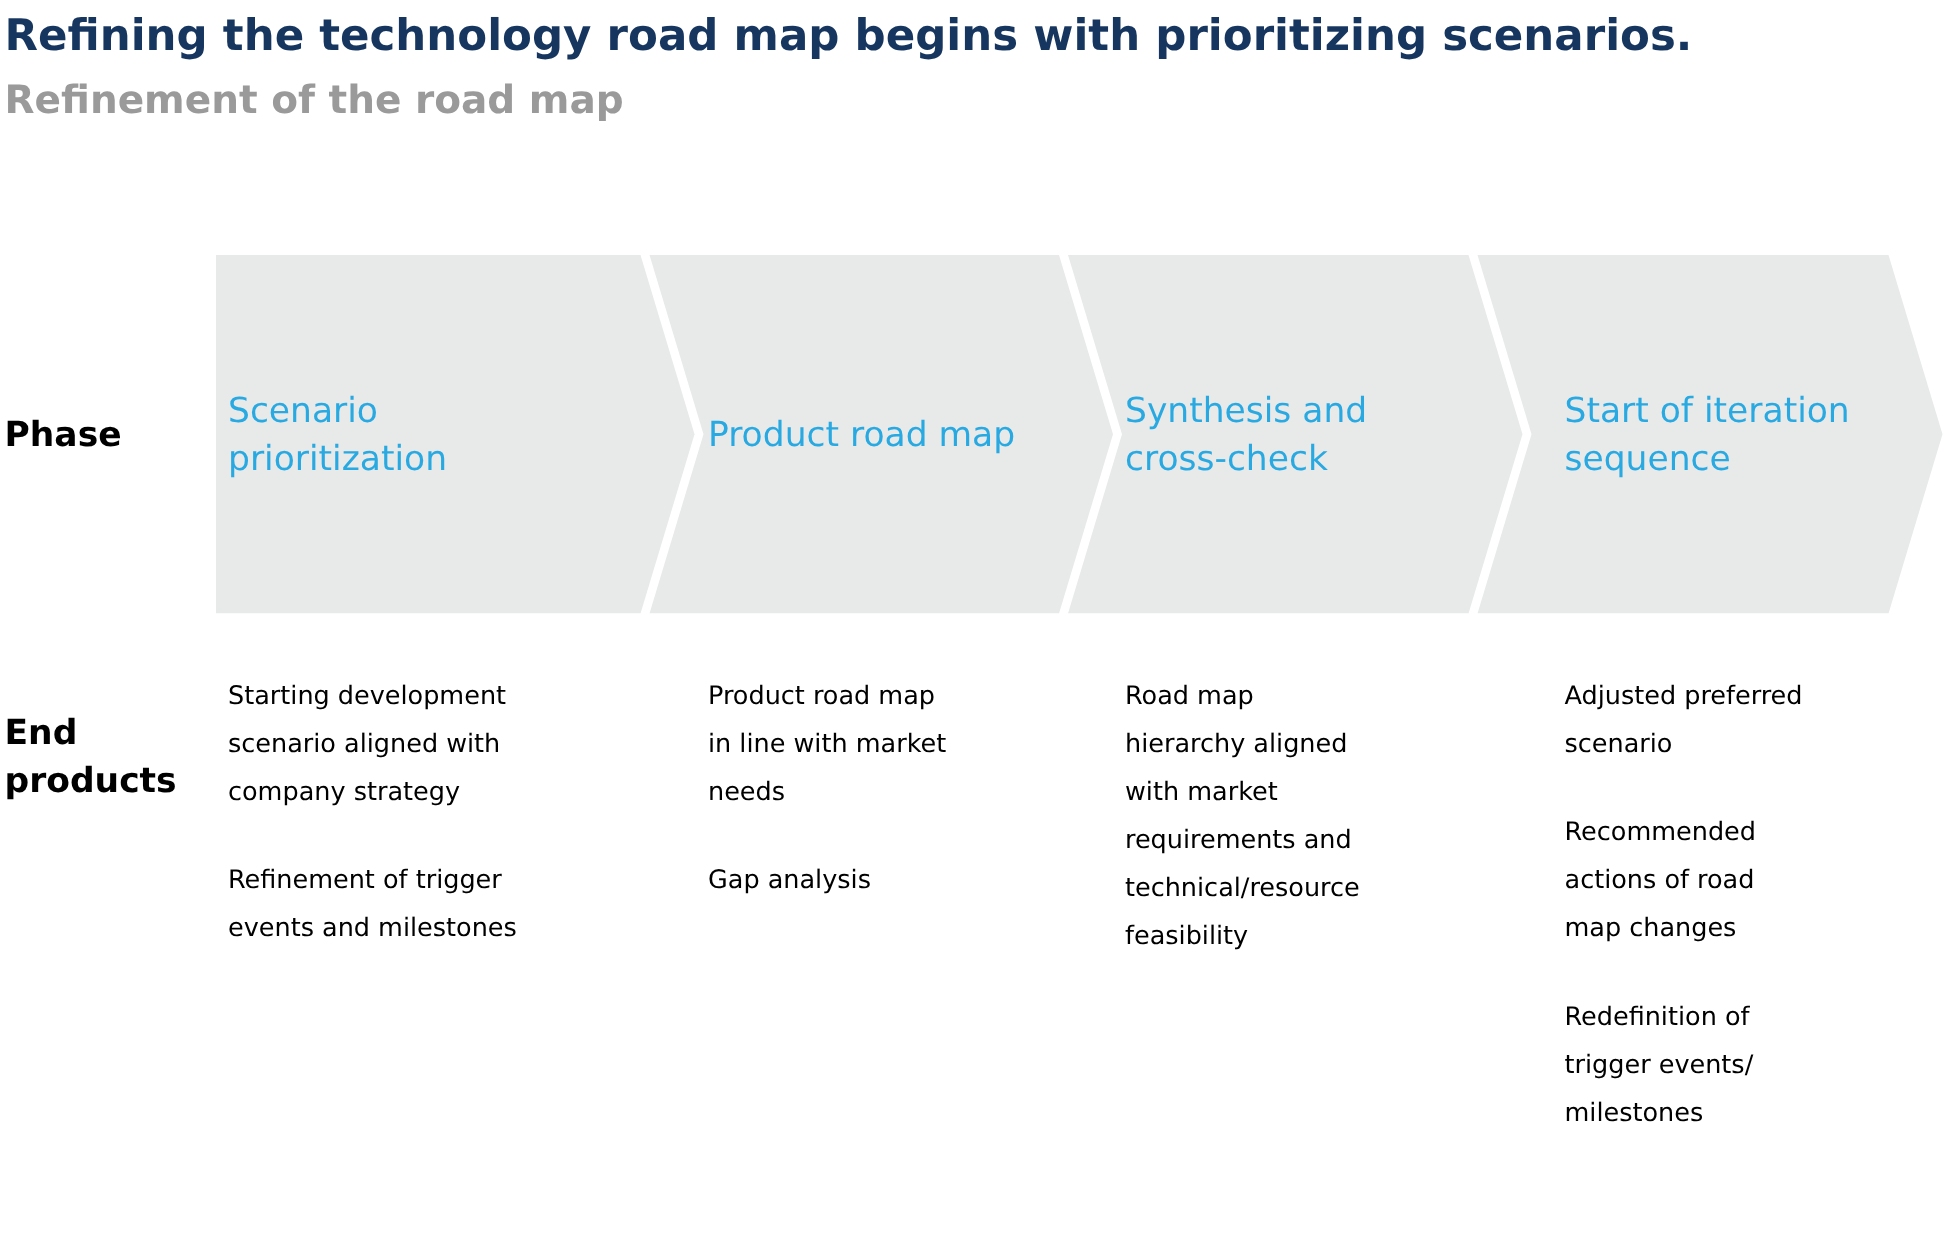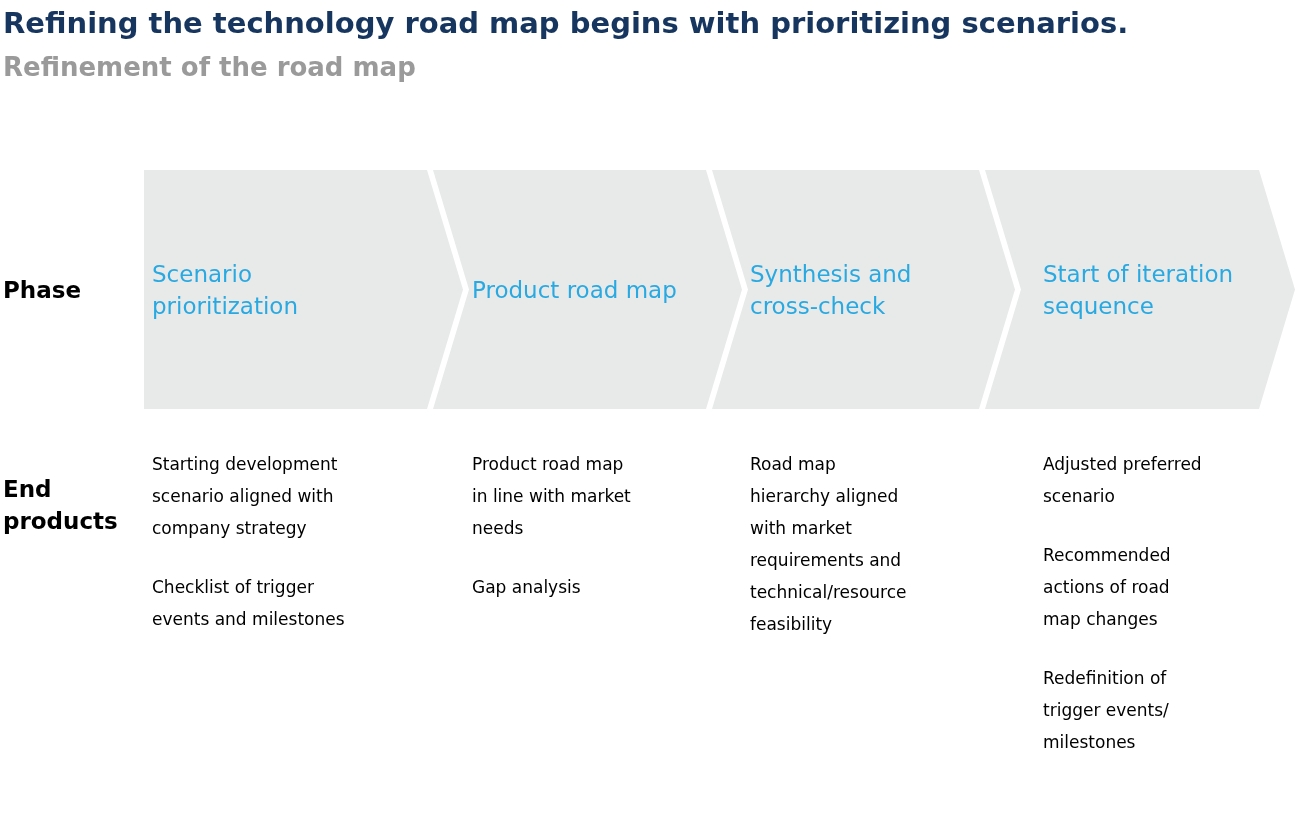--- a/index.html
+++ b/index.html
@@ -108,21 +108,21 @@
   <div class="phase-text pos-c2">Product road map</div>
   <div class="phase-text pos-c3">Synthesis and
 cross-check</div>
   <div class="phase-text pos-c4">Start of iteration
 sequence</div>
 
   <div class="products-col pos-c1">
     <p>Starting development
 scenario aligned with
 company strategy</p>
-    <p>Checklist of trigger
+    <p>Refinement of trigger
 events and milestones</p>
   </div>
 
   <div class="products-col pos-c2">
     <p>Product road map
 in line with market
 needs</p>
     <p>Gap analysis</p>
   </div>
 

